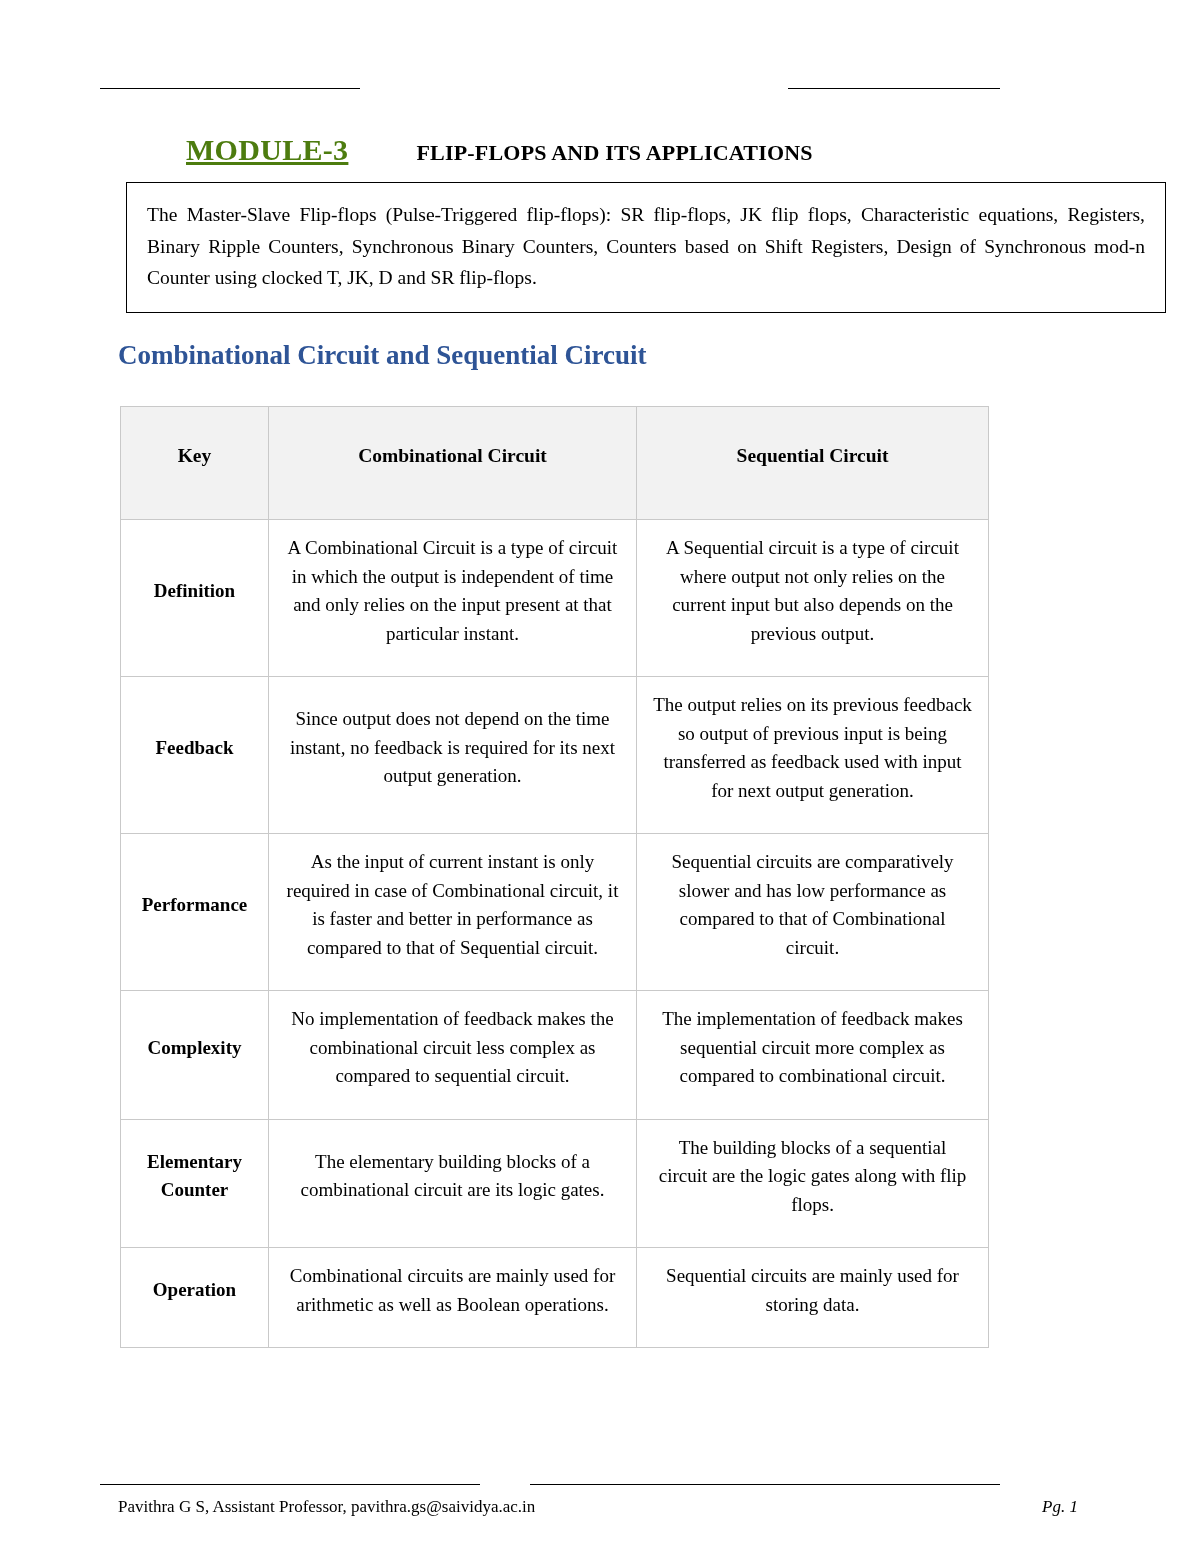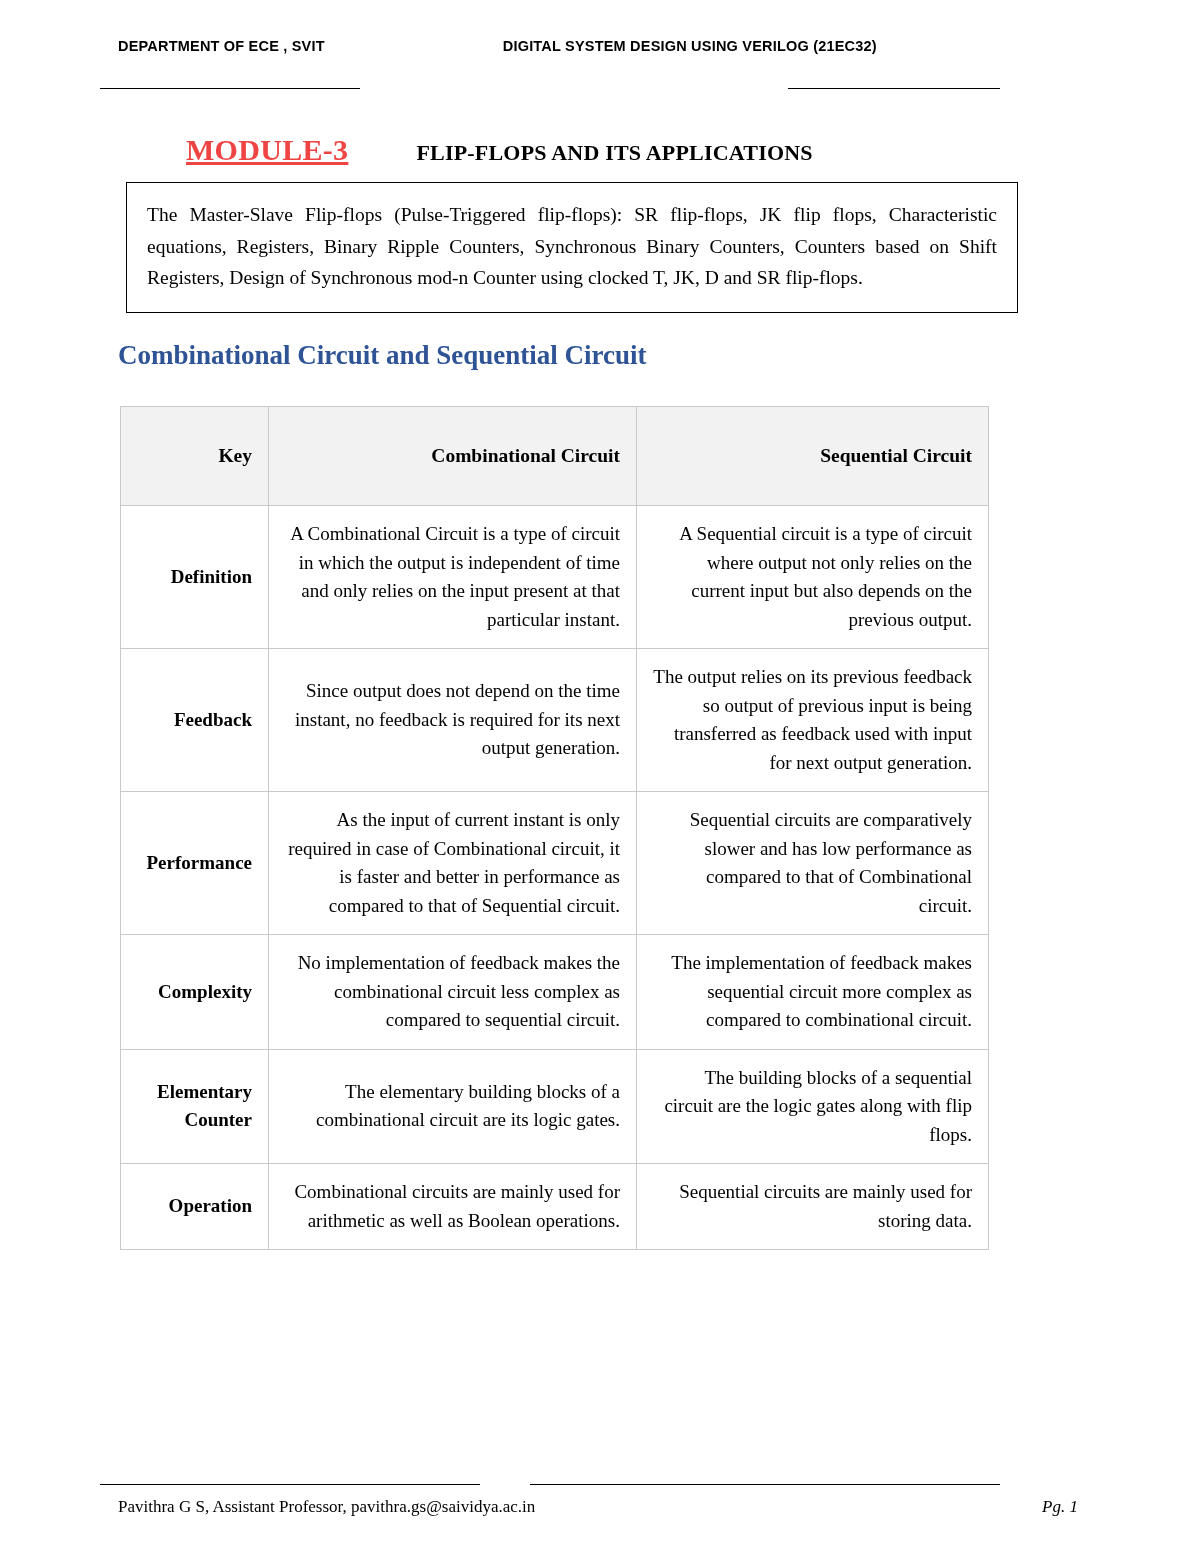--- a/index.html
+++ b/index.html
@@ -61,41 +61,41 @@
 
   
   .title-row {
     position: absolute;
     top: 133px;
     left: 186px;
     display: flex;
     align-items: baseline;
   }
   .module-title {
-    color: #ef4444;
+    color: #4d7c0f;
     font-weight: bold;
     font-size: 30px;
     text-decoration: underline;
     letter-spacing: 0.3px;
     font-family: "Liberation Serif", serif;
   }
   .chapter-title {
     margin-left: 68px;
     font-weight: bold;
     font-size: 22px;
     letter-spacing: 0.2px;
     font-family: "Liberation Serif", serif;
   }
 
   
   .syllabus-box {
     position: absolute;
     top: 182px;
     left: 126px;
-    width: 892px;
+    width: 1040px;
     box-sizing: border-box;
     border: 1.5px solid #000;
     padding: 16px 20px 18px 20px;
   }
   .syllabus-text {
     font-size: 19.5px;
     line-height: 1.62;
     text-align: justify;
     text-justify: inter-word;
     font-family: "Liberation Serif", serif;
@@ -117,25 +117,25 @@
     position: absolute;
     top: 406px;
     left: 120px;
     width: 868px;
     border-collapse: collapse;
     table-layout: fixed;
   }
   .cmp-table td, .cmp-table th {
     border: 1px solid #c9c9c9;
     vertical-align: middle;
-    padding: 14px 16px 14px 16px;
+    padding: 14px 16px 28px 16px;
     font-size: 19px;
     line-height: 1.5;
     font-family: "Liberation Serif", serif;
-    text-align: right;
+    text-align: center;
   }
   .cmp-table thead th {
     background: #f2f2f2;
     font-weight: bold;
     font-size: 19.5px;
     height: 70px;
     vertical-align: middle;
   }
   .col-key { width: 148px; }
   .col-a { width: 368px; }
@@ -174,24 +174,20 @@
     font-family: "Liberation Serif", serif;
     gap: 12px;
   }
   .footer-right { margin-right: 22px; font-style: italic; }
 </style>
 </head>
 <body>
 
 <div class="page">
 
-  <div class="header">
-    <div class="header-left">DEPARTMENT OF ECE , SVIT</div>
-    <div class="header-right">DIGITAL SYSTEM DESIGN USING VERILOG (21EC32)</div>
-  </div>
   <div class="header-rule"></div>
   <div class="header-rule-gap"></div>
 
   <div class="title-row">
     <span class="module-title">MODULE-3</span>
     <span class="chapter-title">FLIP-FLOPS AND ITS APPLICATIONS</span>
   </div>
 
   <div class="syllabus-box">
     <div class="syllabus-text">The Master-Slave Flip-flops (Pulse-Triggered flip-flops): SR flip-flops, JK flip flops, Characteristic equations, Registers, Binary Ripple Counters, Synchronous Binary Counters, Counters based on Shift Registers, Design of Synchronous mod-n Counter using clocked T, JK, D and SR flip-flops.</div>

